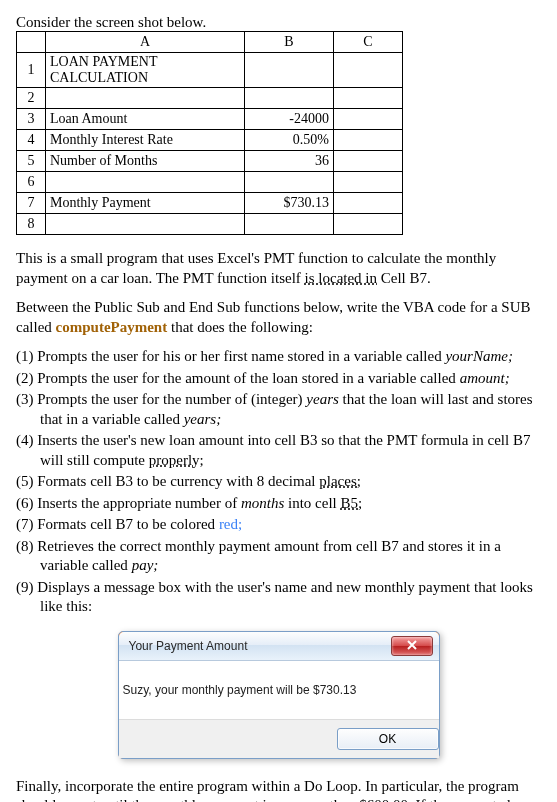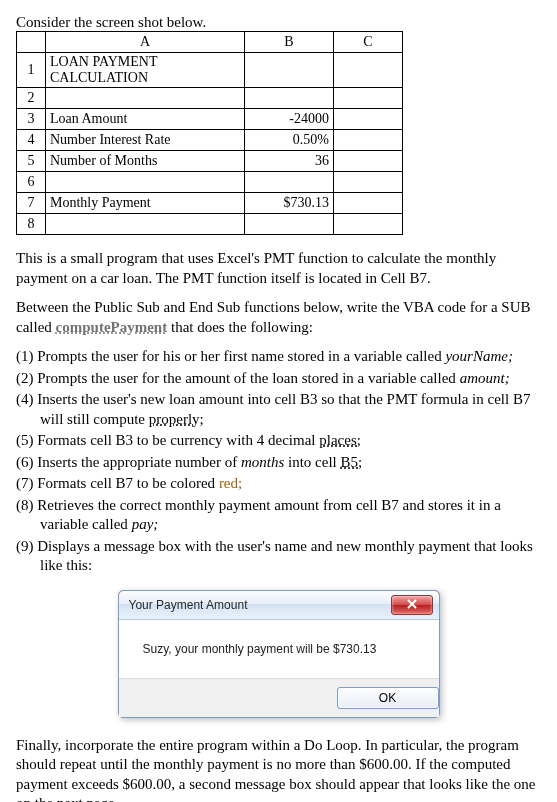--- a/index.html
+++ b/index.html
@@ -32,38 +32,38 @@
   }
   table.sheet .colA { width: 190px; }
   table.sheet .colB { width: 80px; text-align: right; }
   table.sheet .colC { width: 60px; }
   table.sheet thead td { text-align: center; }
   .para {
     margin: 10px 0;
     line-height: 1.3;
   }
   .emph-name {
+    text-decoration-style: dotted;
+    font-weight: bold;
+    color: #a16207;
+  }
+  .emph-fn {
     text-decoration: underline;
-    text-decoration-style: dotted;
-    font-weight: bold;
-    color: #737373;
-  }
-  .emph-fn {
     text-decoration-style: dotted;
   }
   .emph-var {
     font-style: italic;
     text-decoration-style: dotted;
   }
   .emph-u {
     text-decoration: underline;
     text-decoration-style: dotted;
   }
   .emph-red {
-    color: #a16207;
+    color: #3b82f6;
     text-decoration-style: dotted;
   }
   ol.steps {
     list-style: none;
     padding-left: 0;
     margin: 8px 0 14px 0;
   }
   ol.steps li {
     padding-left: 24px;
     text-indent: -24px;
@@ -106,21 +106,21 @@
     position: relative;
     box-shadow: 0 0 3px rgba(255,255,255,0.7) inset;
   }
   .win7close svg {
     position: absolute;
     top: 2px; left: 14px;
     width: 12px; height: 12px;
   }
   .win7body {
     background: #fff;
-    padding: 22px 24px;
+    padding: 22px 4px;
     color: #222;
   }
   .win7footer {
     background: #f0f0f0;
     border-top: 1px solid #dcdcdc;
     padding: 8px 0;
     text-align: right;
   }
   .win7btn {
     display: inline-block;
@@ -162,21 +162,21 @@
       <td class="colC"></td>
     </tr>
     <tr>
       <td class="rowhdr">3</td>
       <td class="colA">Loan Amount</td>
       <td class="colB">-24000</td>
       <td class="colC"></td>
     </tr>
     <tr>
       <td class="rowhdr">4</td>
-      <td class="colA">Number Interest Rate</td>
+      <td class="colA">Monthly Interest Rate</td>
       <td class="colB">0.50%</td>
       <td class="colC"></td>
     </tr>
     <tr>
       <td class="rowhdr">5</td>
       <td class="colA">Number of Months</td>
       <td class="colB">36</td>
       <td class="colC"></td>
     </tr>
     <tr>
@@ -204,22 +204,23 @@
   <span>This is a small program that uses Excel's PMT function to calculate the monthly payment on a car loan. The PMT function itself </span><span class="emph-fn">is located in</span><span> Cell B7.</span>
 </div>
 
 <div class="para">
   <span>Between the Public Sub and End Sub functions below, write the VBA code for a SUB called </span><span class="emph-name">computePayment</span><span> that does the following:</span>
 </div>
 
 <ol class="steps">
   <li><span>(1) Prompts the user for his or her first name stored in a variable called </span><span class="emph-var">yourName;</span></li>
   <li><span>(2) Prompts the user for the amount of the loan stored in a variable called </span><span class="emph-var">amount;</span></li>
+  <li><span>(3) Prompts the user for the number of (integer) </span><i>years</i><span> that the loan will last and stores that in a variable called </span><span class="emph-var">years;</span></li>
   <li><span>(4) Inserts the user's new loan amount into cell B3 so that the PMT formula in cell B7 will still compute </span><span class="emph-u">properly;</span></li>
-  <li><span>(5) Formats cell B3 to be currency with 4 decimal </span><span class="emph-u">places;</span></li>
+  <li><span>(5) Formats cell B3 to be currency with 8 decimal </span><span class="emph-u">places;</span></li>
   <li><span>(6) Inserts the appropriate number of </span><i>months</i><span> into cell </span><span class="emph-u">B5;</span></li>
   <li><span>(7) Formats cell B7 to be colored </span><span class="emph-red">red;</span></li>
   <li><span>(8) Retrieves the correct monthly payment amount from cell B7 and stores it in a variable called </span><span class="emph-var">pay;</span></li>
   <li><span>(9) Displays a message box with the user's name and new monthly payment that looks like this:</span></li>
 </ol>
 
 <div class="dialog-wrap">
   <div class="win7dialog">
     <div class="win7titlebar">
       <span class="win7title">Your Payment Amount</span>

